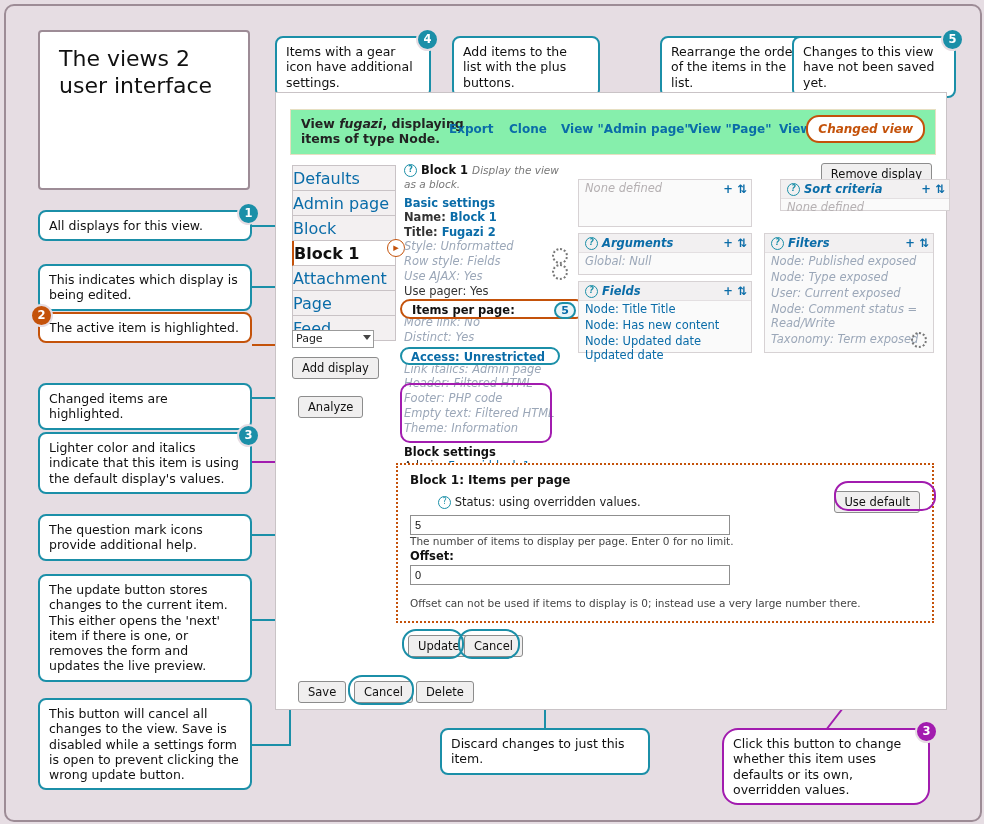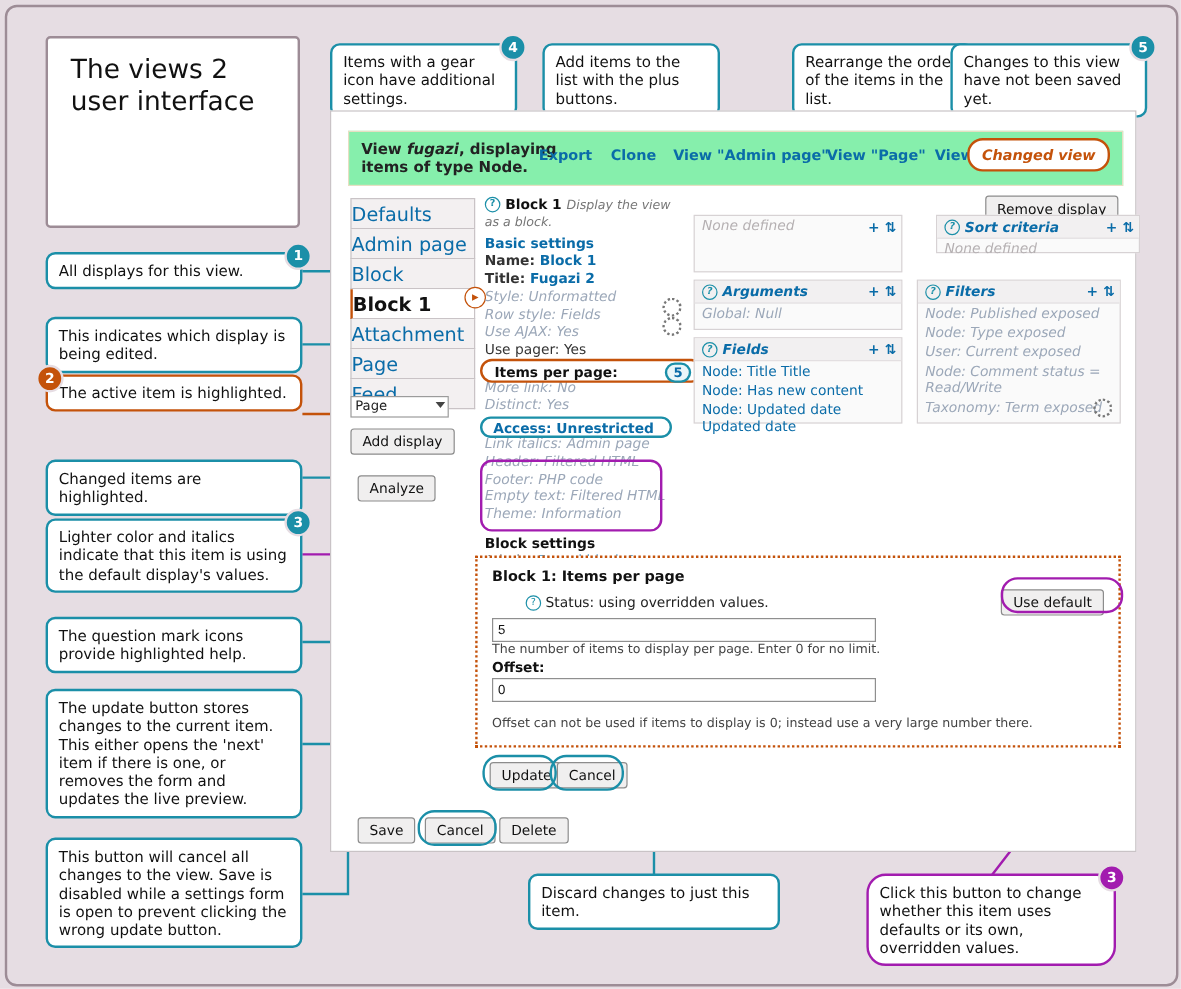--- a/index.html
+++ b/index.html
@@ -202,21 +202,21 @@
   <span class="badge orange" style="left:-10px;top:-10px;">2</span>
 </div>
 <div class="abs callout" style="left:38px;top:383px;width:214px;">
   <span>Changed items are highlighted.</span>
 </div>
 <div class="abs callout" style="left:38px;top:432px;width:214px;">
   <span>Lighter color and italics indicate that this item is using the default display's values.</span>
   <span class="badge" style="right:-10px;top:-10px;">3</span>
 </div>
 <div class="abs callout" style="left:38px;top:514px;width:214px;">
-  <span>The question mark icons provide highlighted help.</span>
+  <span>The question mark icons provide additional help.</span>
 </div>
 <div class="abs callout" style="left:38px;top:574px;width:214px;">
   <span>The update button stores changes to the current item. This either opens the 'next' item if there is one, or removes the form and updates the live preview.</span>
 </div>
 <div class="abs callout" style="left:38px;top:698px;width:214px;">
   <span>This button will cancel all changes to the view. Save is disabled while a settings form is open to prevent clicking the wrong update button.</span>
 </div>
 <div class="abs callout orange" style="left:714px;top:358px;width:128px;">
   <span>Click an item to display its settings in the lower area.</span>
 </div>

